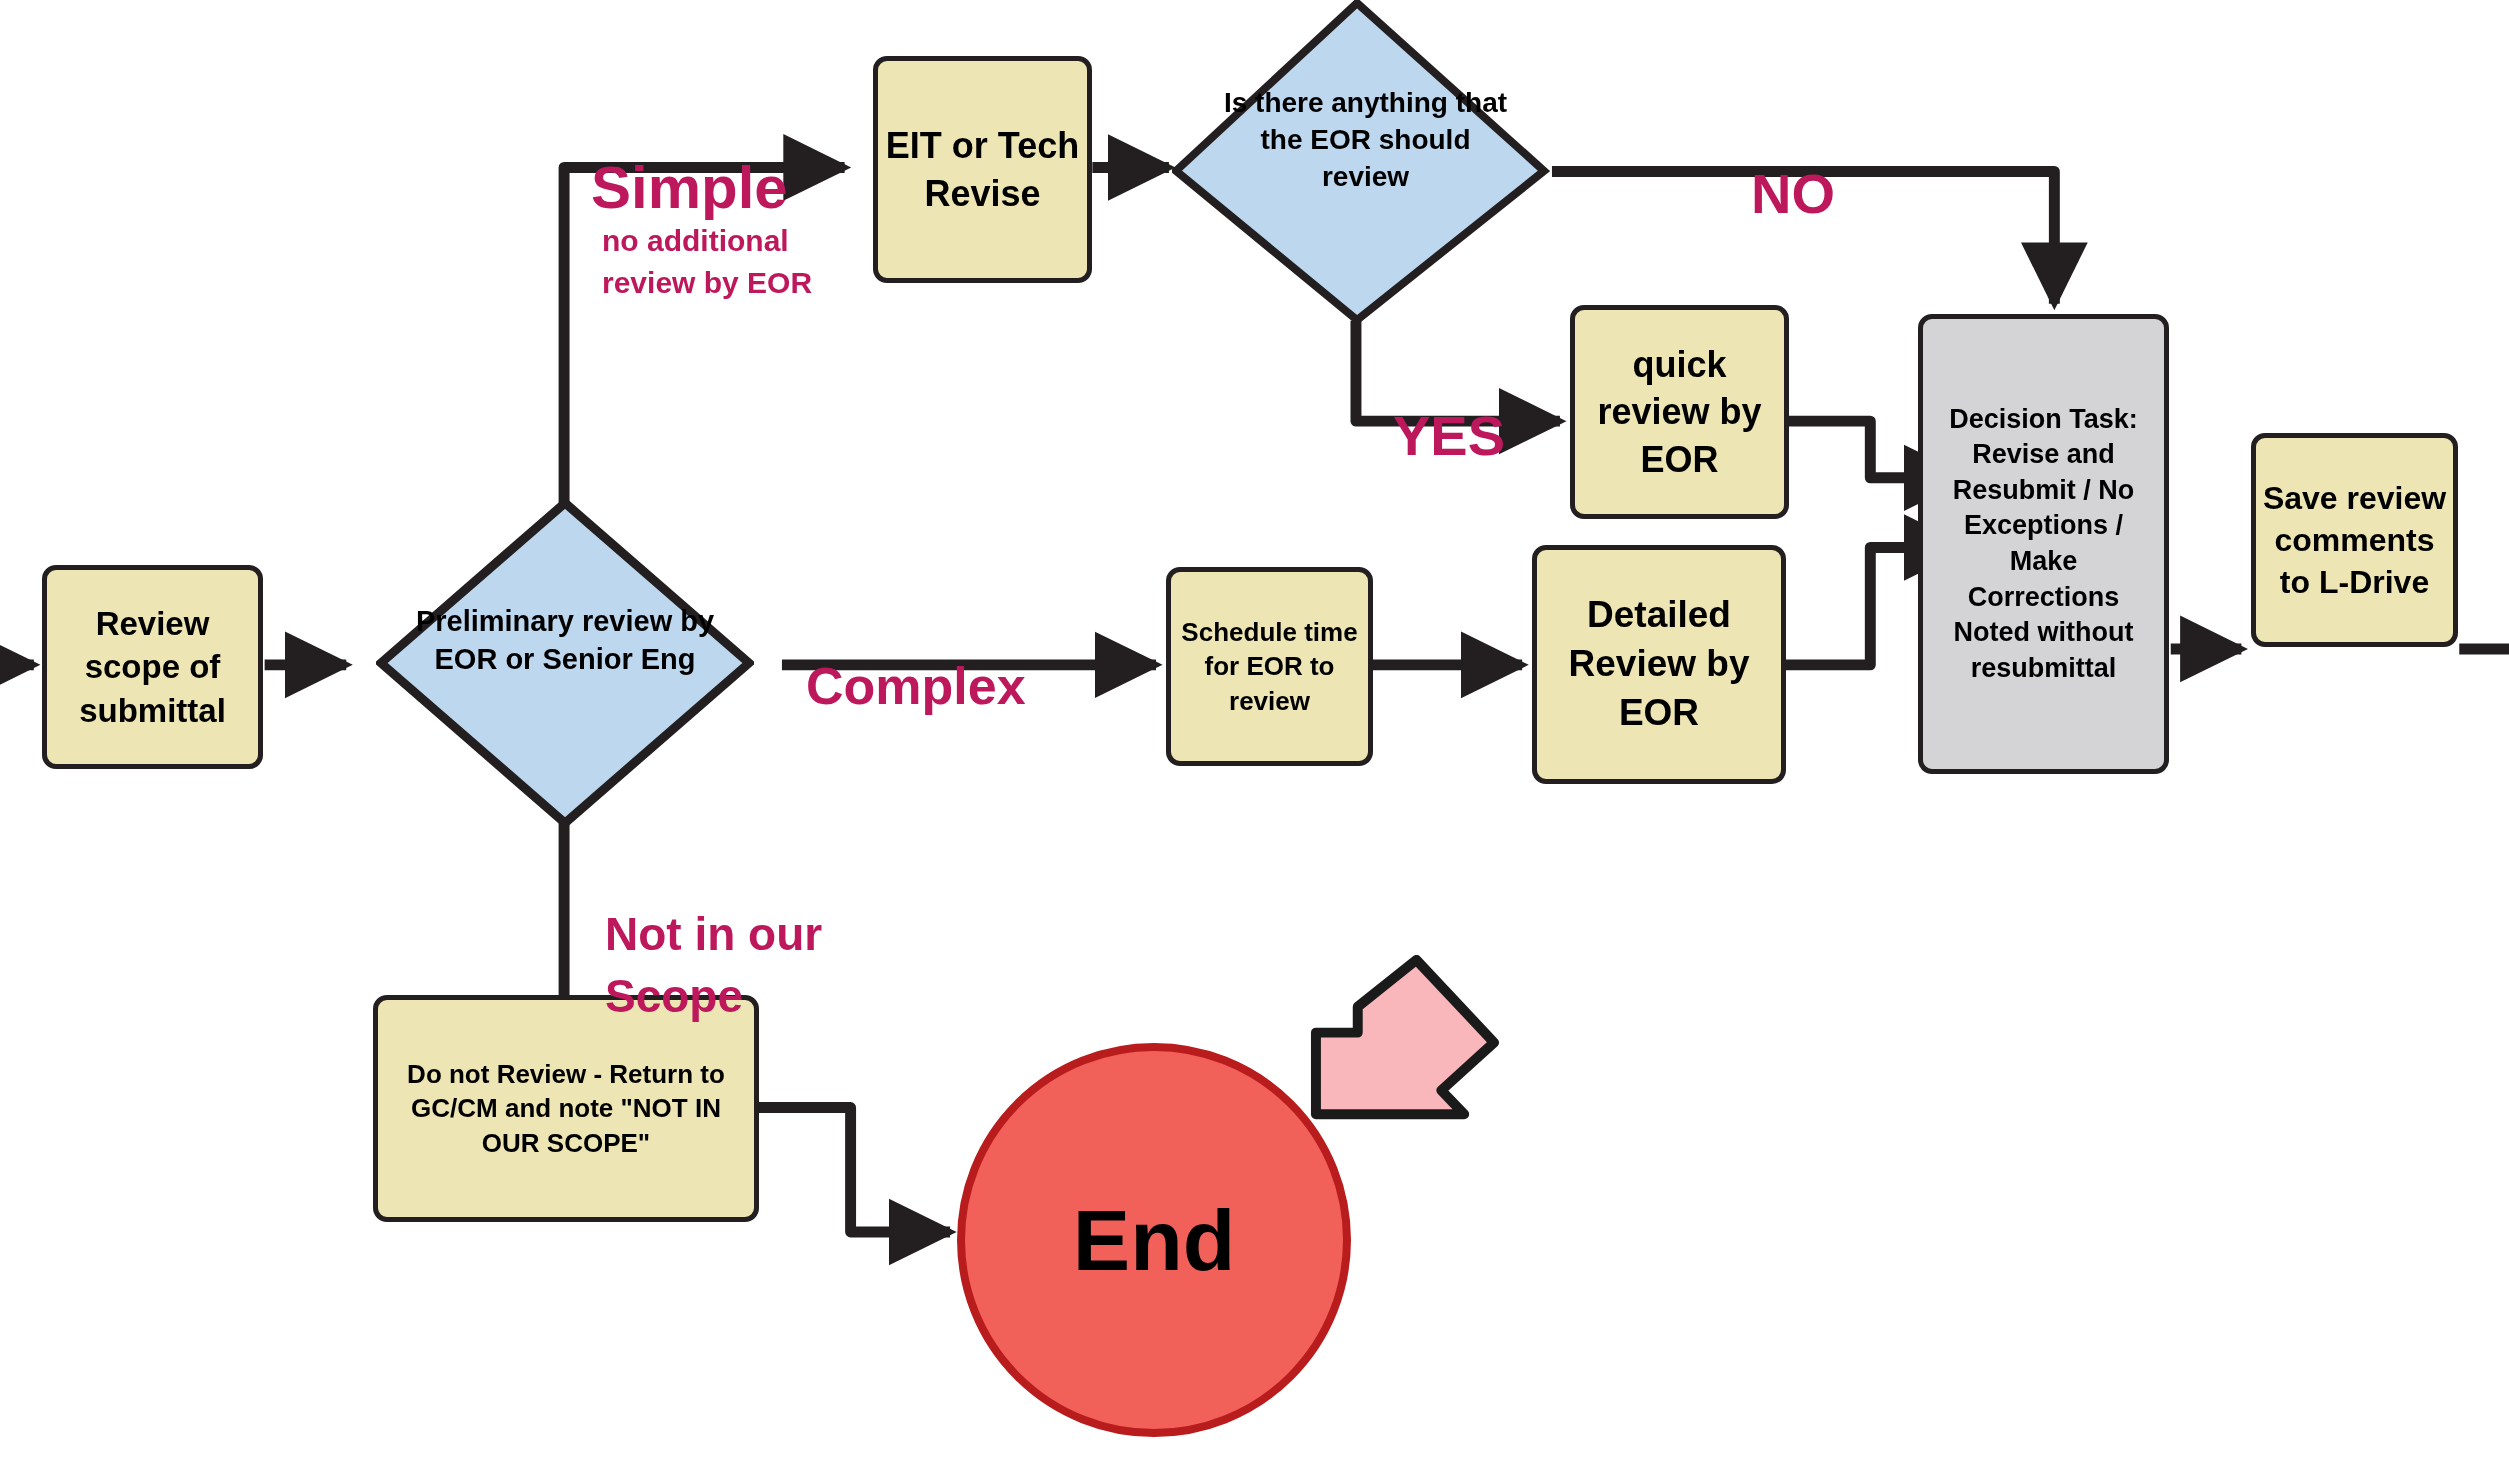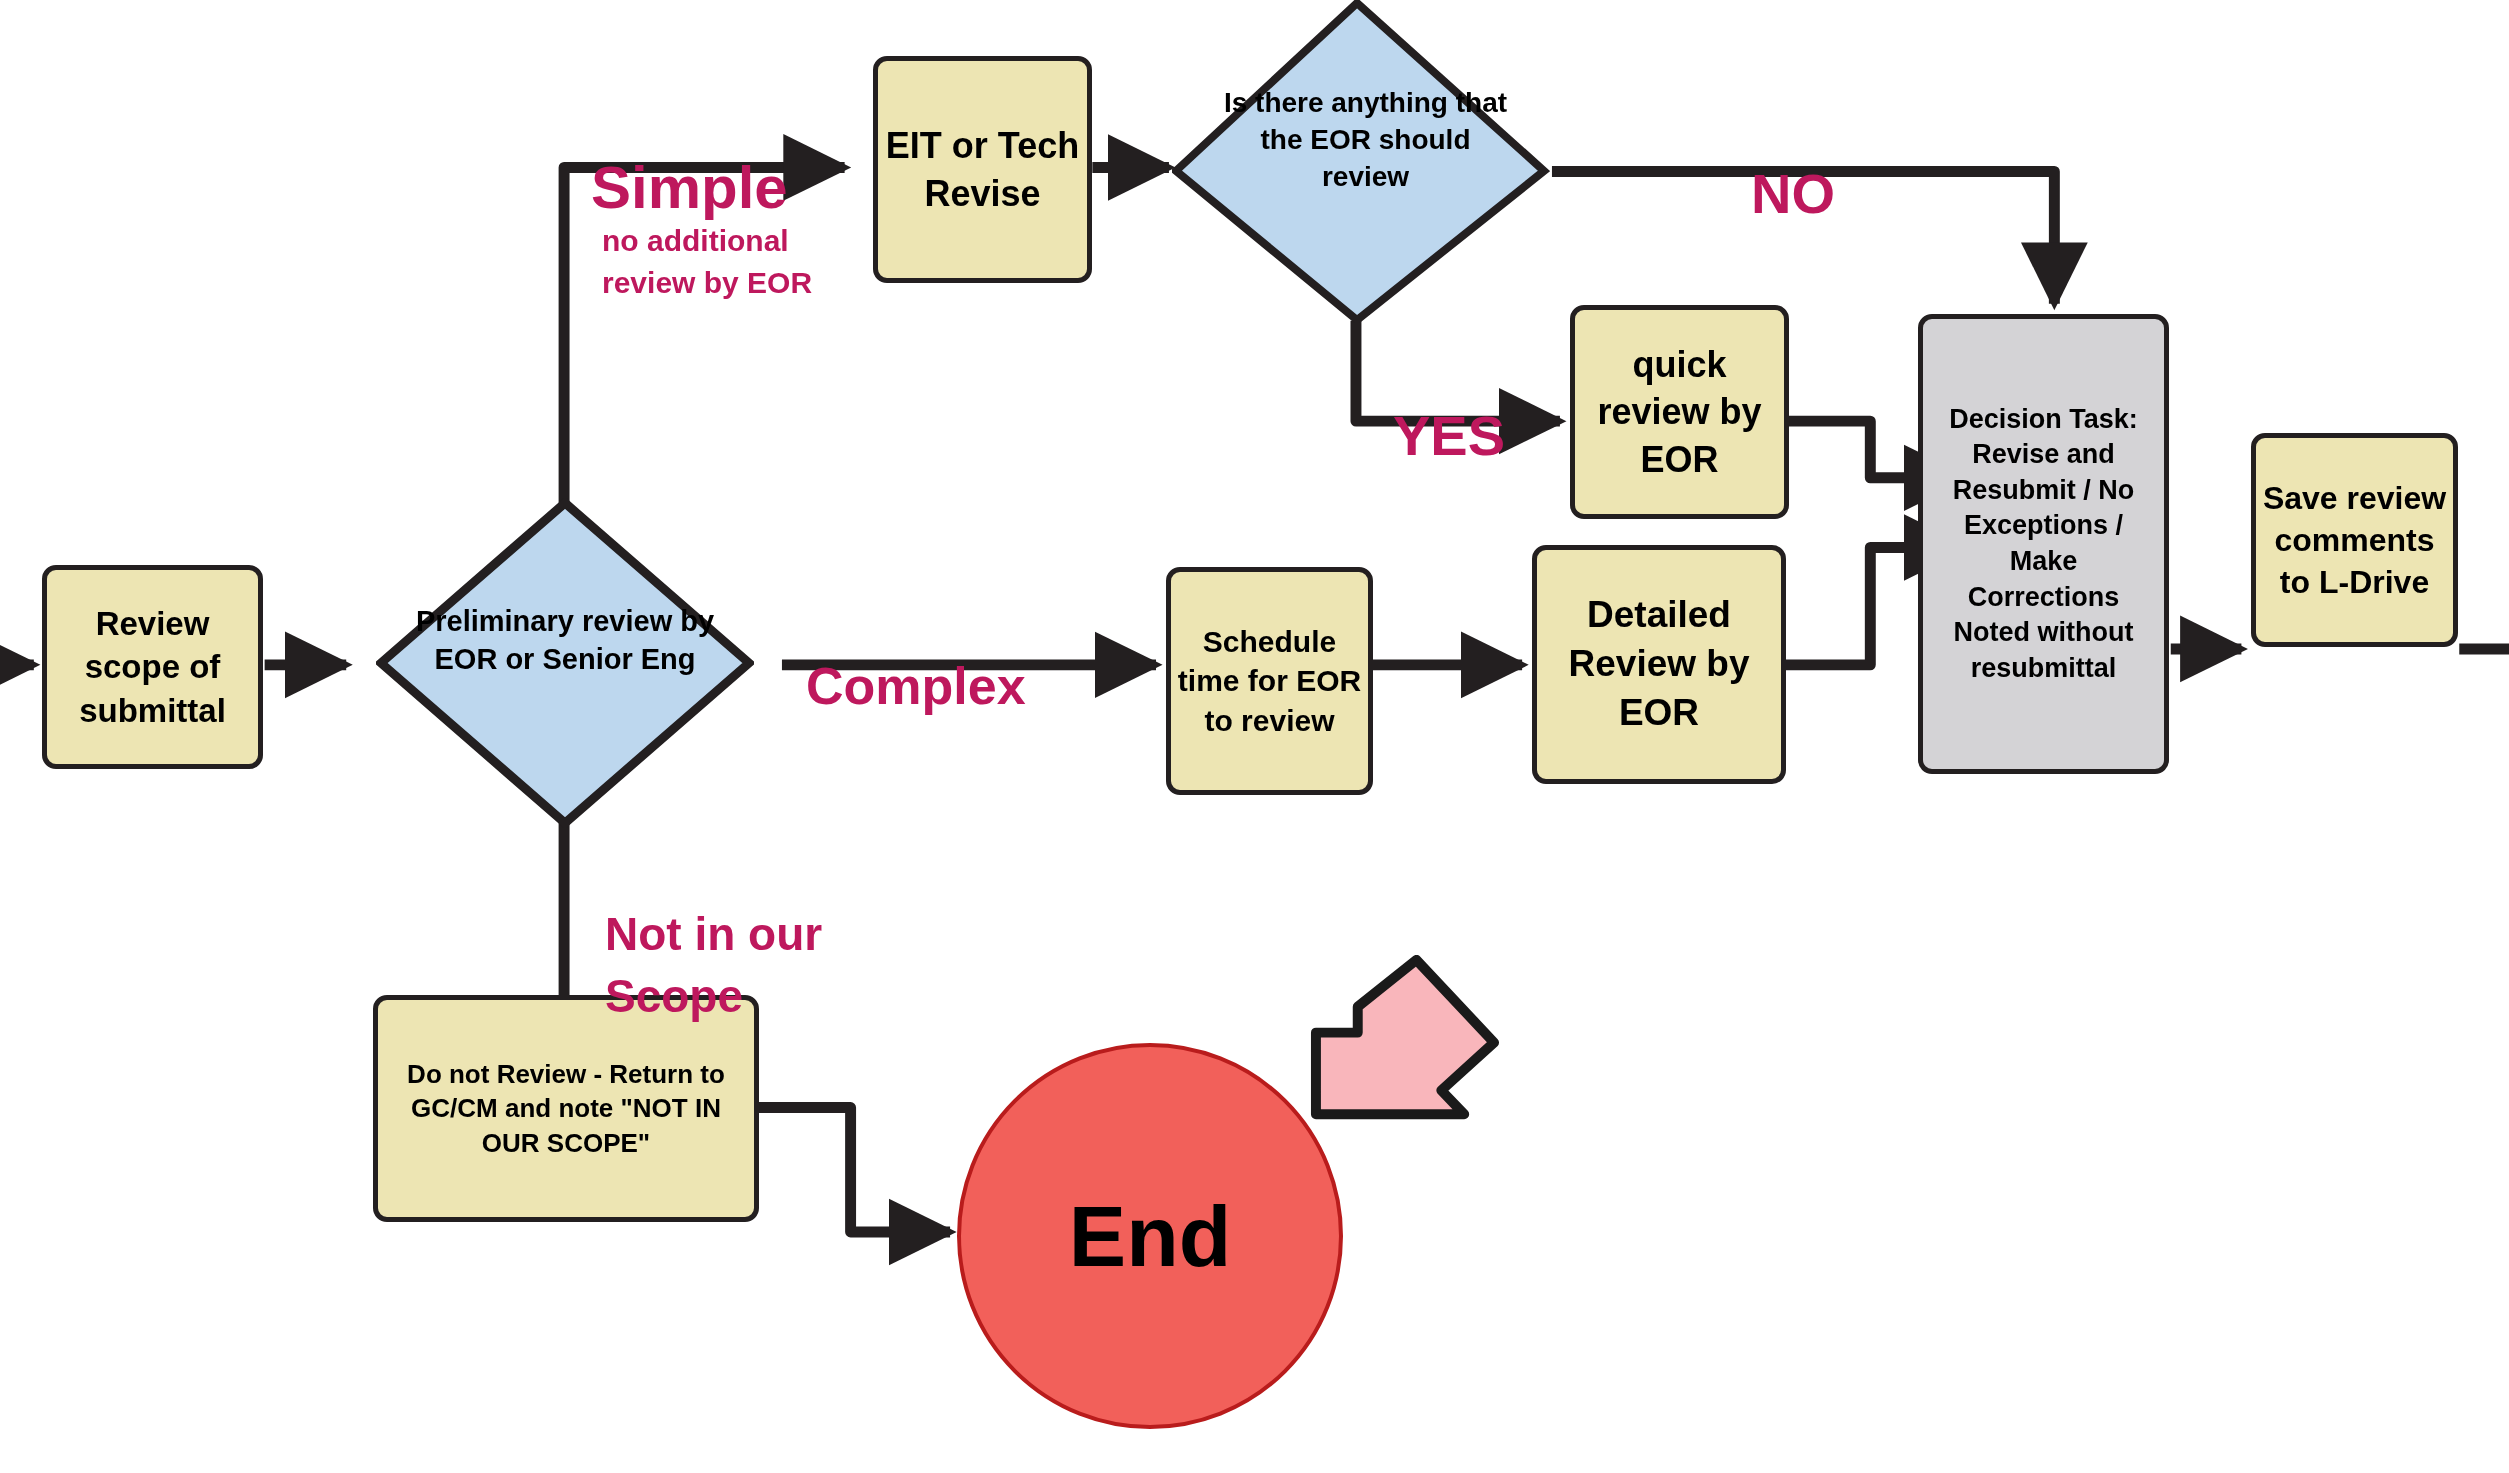--- a/index.html
+++ b/index.html
@@ -60,21 +60,21 @@
     width: 100%;
     text-align: center;
     color: #000000;
     font-weight: bold;
     line-height: 1.32;
     z-index: 4;
   }
   .terminator {
     position: absolute;
     background: #f2605a;
-    border: 4px solid #b91c1c;
+    border: 8px solid #b91c1c;
     border-radius: 50%;
     display: flex;
     align-items: center;
     justify-content: center;
     color: #000000;
     font-weight: bold;
     z-index: 3;
   }
   .edge-label {
     position: absolute;
@@ -162,21 +162,21 @@
     </svg>
   </div>
   <div class="dec-label" style="left:1216px; top:85px; width:299px; font-size:28px;">
     <span>Is there anything that the EOR should review</span>
   </div>
 
   <div class="node proc" style="left:1570px; top:305px; width:219px; height:214px; font-size:36px;">
     <span>quick review by EOR</span>
   </div>
 
-  <div class="node proc" style="left:1166px; top:567px; width:207px; height:228px; font-size:30px;">
+  <div class="node proc" style="left:1166px; top:567px; width:207px; height:199px; font-size:26px;">
     <span>Schedule time for EOR to review</span>
   </div>
 
   <div class="node proc" style="left:1532px; top:545px; width:254px; height:239px; font-size:37px;">
     <span>Detailed Review by EOR</span>
   </div>
 
   <div class="node proc gray" style="left:1918px; top:314px; width:251px; height:460px; font-size:27px; padding:0 14px;">
     <span>Decision Task: Revise and Resubmit / No Exceptions / Make Corrections Noted without resubmittal</span>
   </div>

